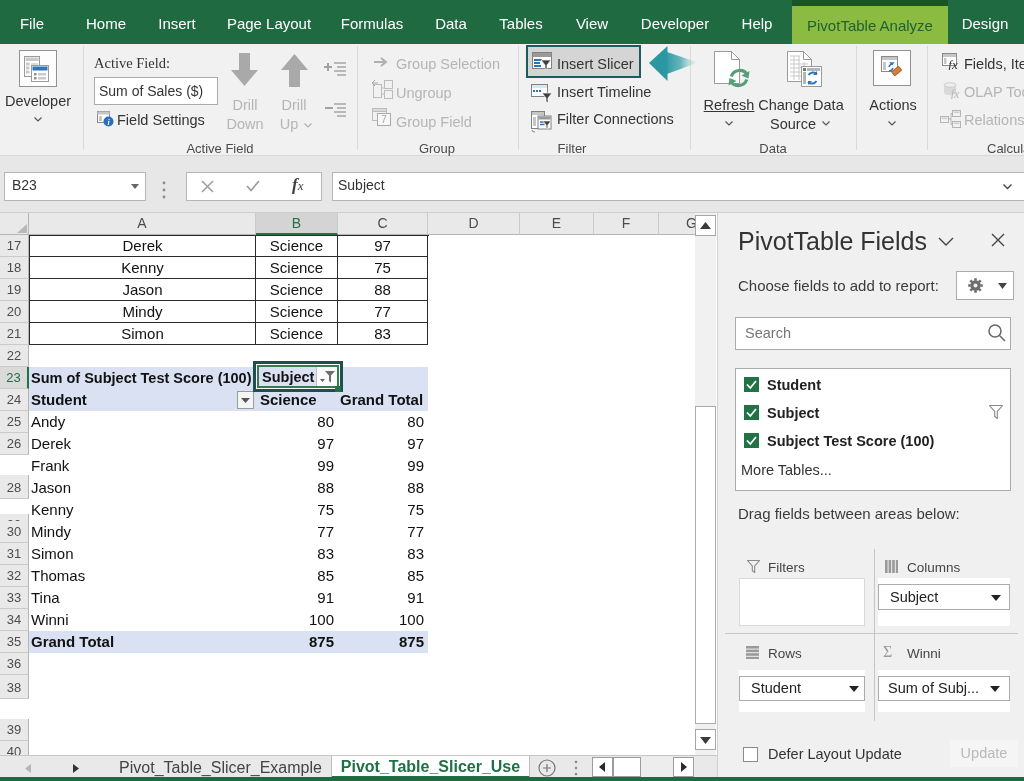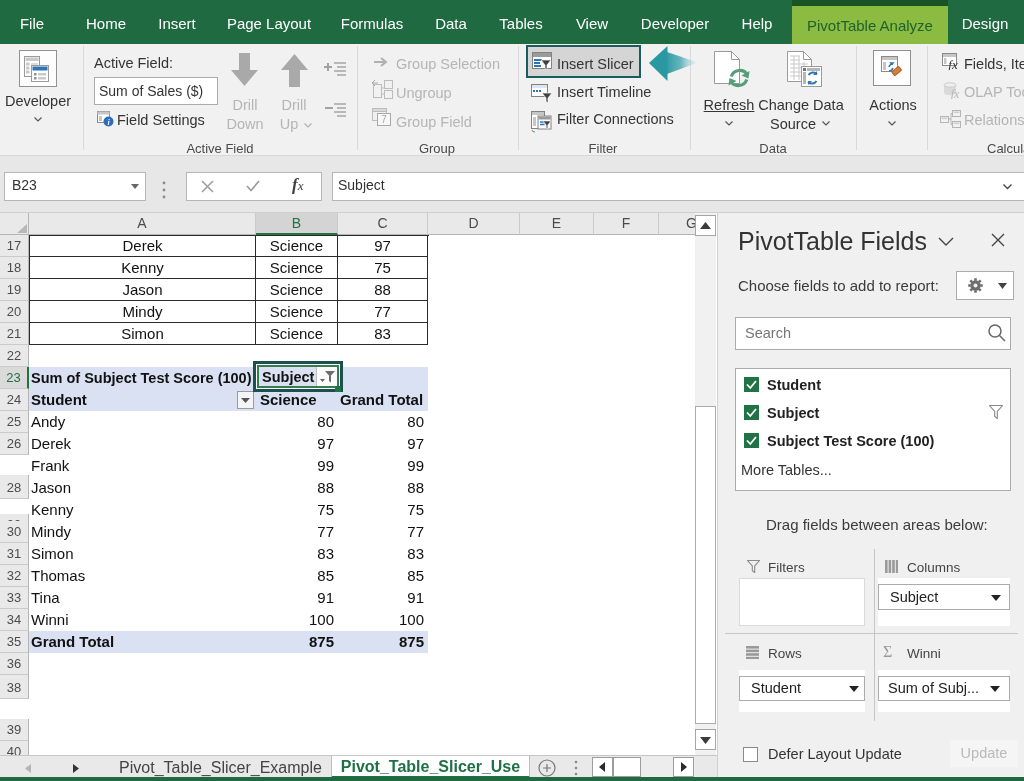--- a/index.html
+++ b/index.html
@@ -71,21 +71,21 @@
 
 <div id="ribbon" class="abs">
   <div class="rsep" style="left:83px;"></div>
   <div class="rsep" style="left:357px;"></div>
   <div class="rsep" style="left:518px;"></div>
   <div class="rsep" style="left:690px;"></div>
   <div class="rsep" style="left:856px;"></div>
   <div class="rsep" style="left:927px;"></div>
   <div class="rlabel" style="left:130px;width:180px;">Active Field</div>
   <div class="rlabel" style="left:377px;width:120px;">Group</div>
-  <div class="rlabel" style="left:543px;width:120px;">Filter</div>
+  <div class="rlabel" style="left:512px;width:120px;">Filter</div>
   <div class="rlabel" style="left:713px;width:120px;">Data</div>
   <div class="rlabel" style="left:987px;width:90px;text-align:left;">Calculatio</div>
 
   <div style="position:absolute;left:19px;top:6px;width:38px;height:37px;background:#fdfdfd;border:1px solid #919191;"></div>
   <svg class="abs" style="left:24px;top:12px;" width="26" height="27" viewBox="0 0 26 27">
     <rect x="0.5" y="0.5" width="15" height="20" fill="#fff" stroke="#9a9a9a"></rect>
     <rect x="1.5" y="1.5" width="13" height="3.5" fill="#c9c9c9"></rect>
     <g fill="#c9c9c9">
           <rect x="2" y="6.5" width="3.5" height="3"></rect>
           <rect x="2" y="10.5" width="3.5" height="3"></rect>
@@ -104,21 +104,21 @@
     <g fill="#c9c9c9">
           <rect x="14" y="17" width="8" height="2.5"></rect>
           <rect x="14" y="21" width="8" height="2.5"></rect>
         </g>
   </svg>
   <div class="rtext" style="left:0px;top:49px;width:76px;text-align:center;">Developer</div>
   <svg class="abs" style="left:34px;top:73px;" width="8" height="5" viewBox="0 0 8 5">
         <path d="M0.5 0.5 L4 4 L7.5 0.5" fill="none" stroke="#555" stroke-width="1.2"></path>
       </svg>
 
-  <div class="rtext" style="left:94px;top:11px;">Active Field:</div>
+  <div class="rtext" style="left:94px;top:11px;font-family:Liberation Serif, serif;">Active Field:</div>
   <div style="position:absolute;left:94px;top:33px;width:124px;height:28px;background:#fff;border:1px solid #ababab;"></div>
   <div class="rtext" style="left:99px;top:39px;font-size:14px;">Sum of Sales ($)</div>
   <svg class="abs" style="left:97px;top:67px;" width="17" height="16" viewBox="0 0 17 16">
     <rect x="0.5" y="0.5" width="12" height="11" fill="#fff" stroke="#8a8a8a"></rect>
     <rect x="0.5" y="0.5" width="12" height="3" fill="#c6c6c6"></rect>
     <rect x="2" y="5" width="3" height="5" fill="#c6c6c6"></rect>
     <circle cx="11.5" cy="10.5" r="5" fill="#2a6dbd"></circle>
     <text x="11.5" y="13.5" font-size="8" fill="#fff" text-anchor="middle" font-family="Liberation Serif" font-style="italic" font-weight="bold">i</text>
   </svg>
   <div class="rtext" style="left:117px;top:68px;">Field Settings</div>
@@ -501,21 +501,21 @@
   <svg class="abs" style="left:271px;top:192px;" width="14" height="14" viewBox="0 0 14 14">
         <path d="M0.5 0.5 h13 l-5.2 6 v7 l-2.6 -2 v-5 z" fill="none" stroke="#888" stroke-width="1.1"></path>
       </svg>
   <svg class="abs" style="left:26px;top:220px;" width="15" height="15" viewBox="0 0 15 15">
         <rect width="15" height="15" fill="#217346"></rect>
         <path d="M3 7.5 L6.3 11 L12 4" fill="none" stroke="#fff" stroke-width="1.8"></path>
       </svg>
   <div class="ptext" style="left:49px;top:220px;font-size:14.5px;font-weight:bold;color:#222;">Subject Test Score (100)</div>
   <div class="ptext" style="left:23px;top:249px;font-size:14.5px;color:#333;">More Tables...</div>
 
-  <div class="ptext" style="left:20px;top:303px;font-size:15px;margin-left:28px;">Drag fields between areas below:</div>
+  <div class="ptext" style="left:20px;top:292px;font-size:15px;">Drag fields between areas below:</div>
 
   <div class="abs" style="left:156px;top:336px;width:1px;height:172px;background:#c6c6c6;"></div>
   <div class="abs" style="left:7px;top:420px;width:293px;height:1px;background:#c6c6c6;"></div>
 
   <svg class="abs" style="left:29px;top:347px;" width="13" height="13" viewBox="0 0 13 13">
         <path d="M0.5 0.5 h12 l-4.8 5.5 v6.5 l-2.4 -1.8 v-4.7 z" fill="none" stroke="#8a8a8a" stroke-width="1.1"></path>
       </svg>
   <div class="ptext" style="left:50px;top:347px;font-size:13.5px;color:#444;">Filters</div>
   <div class="abs" style="left:21px;top:365px;width:126px;height:48px;background:#fff;border:1px solid #dadada;"></div>
 

